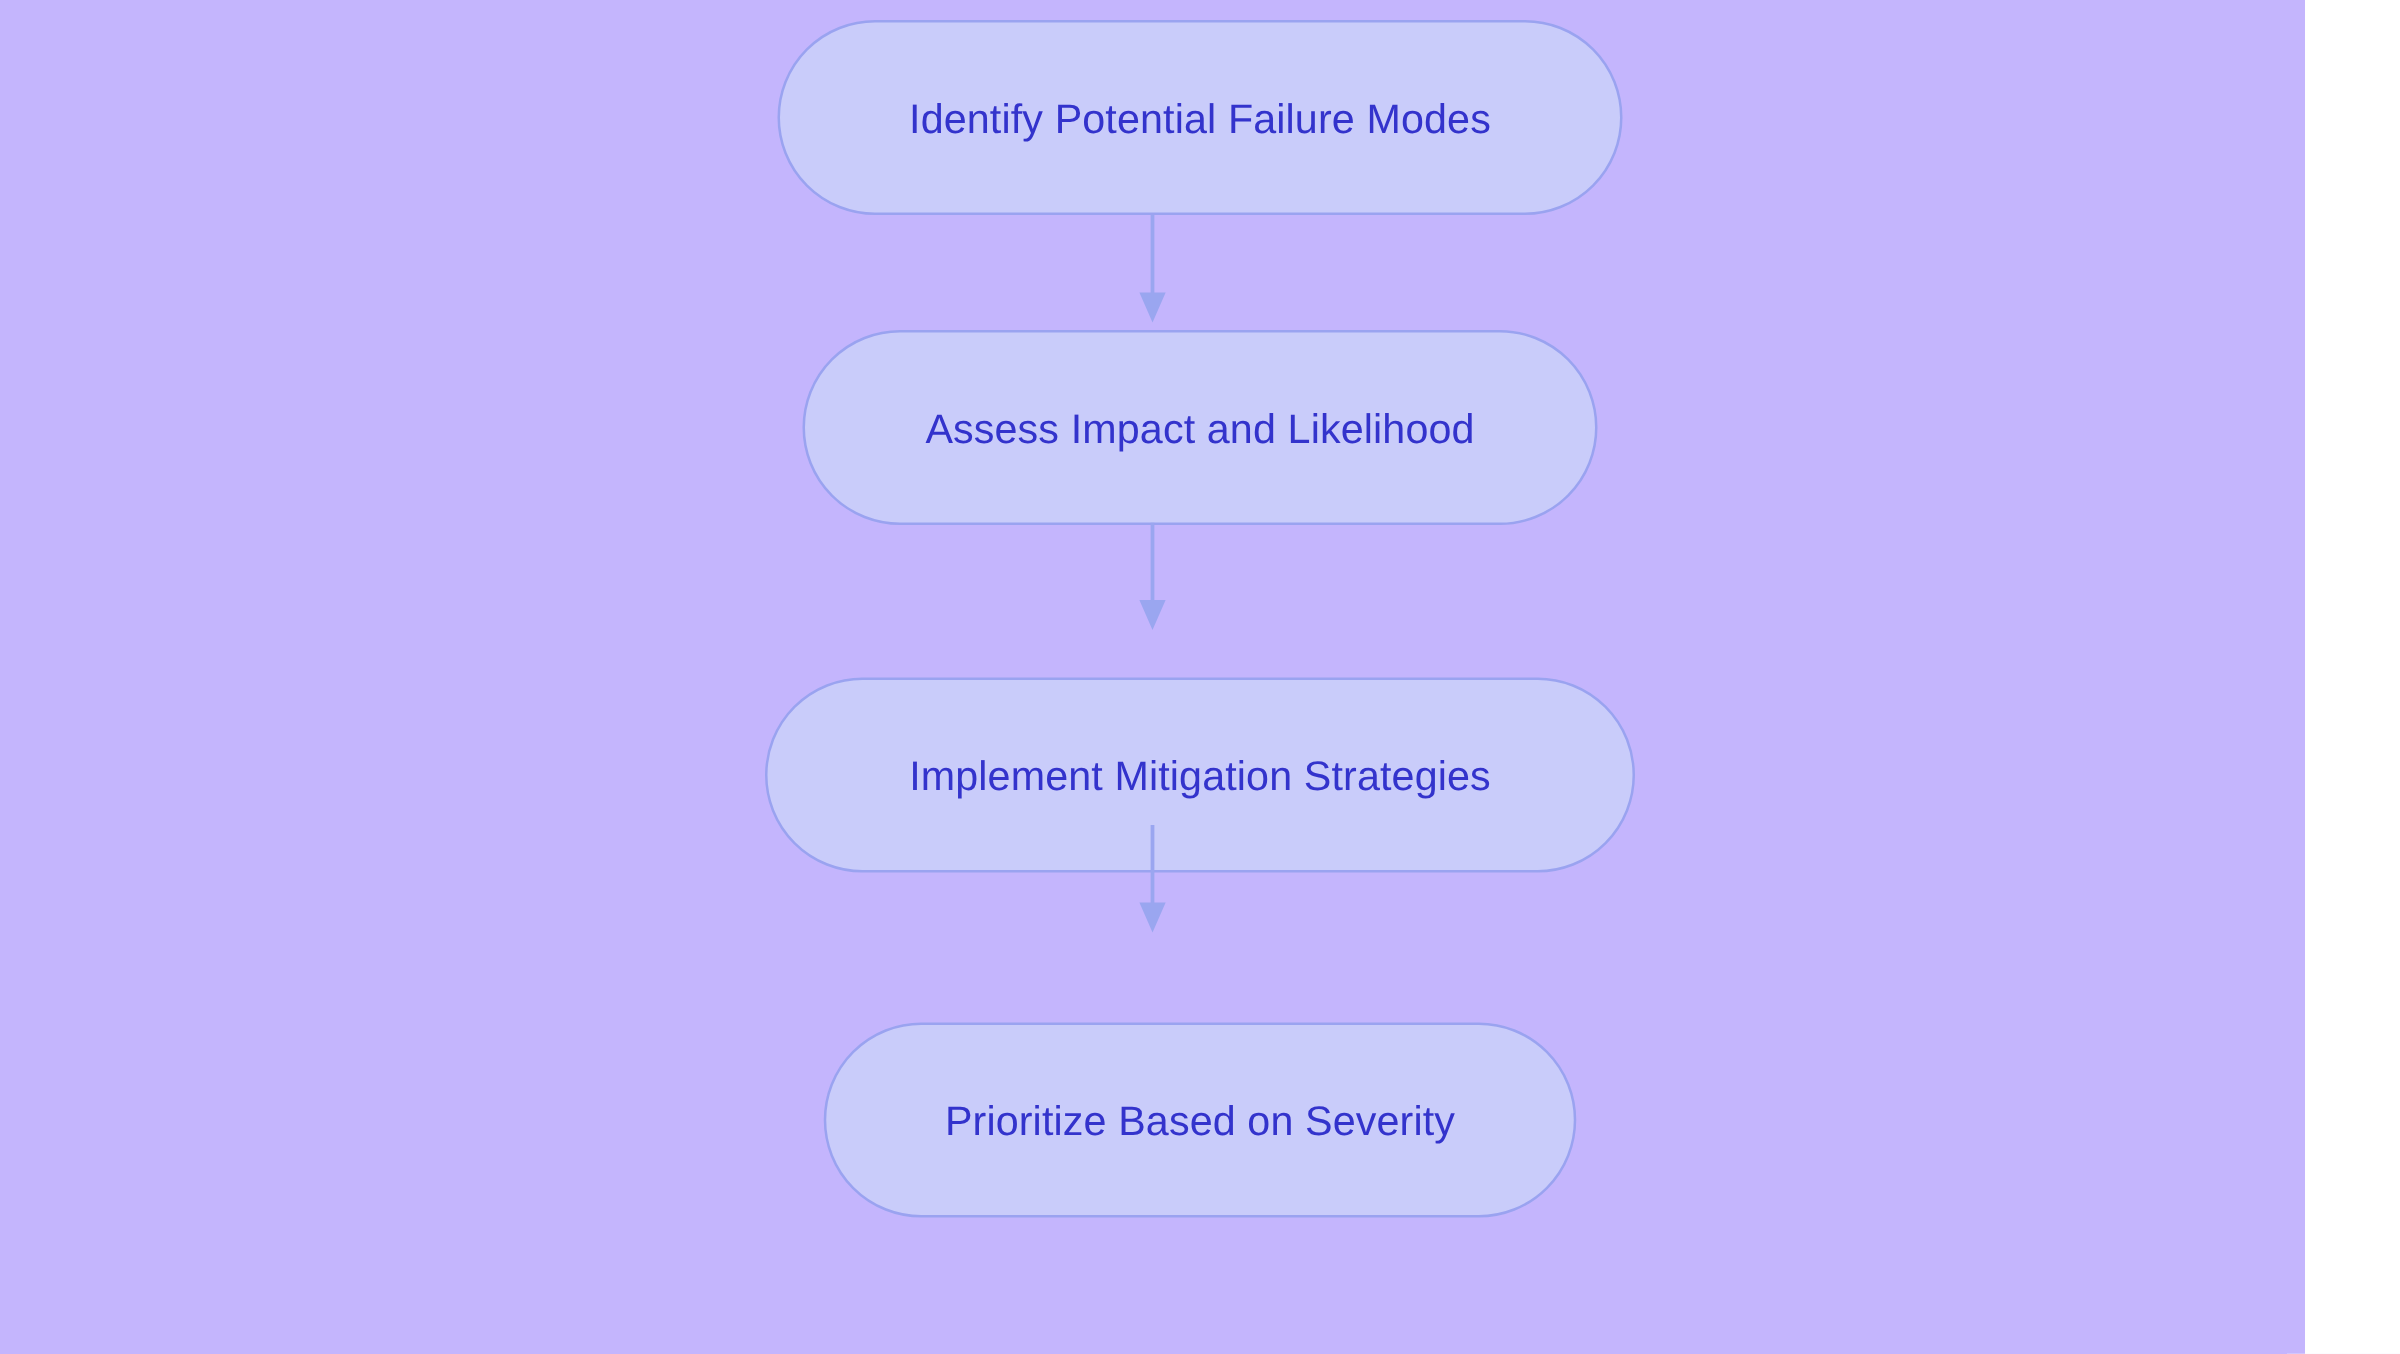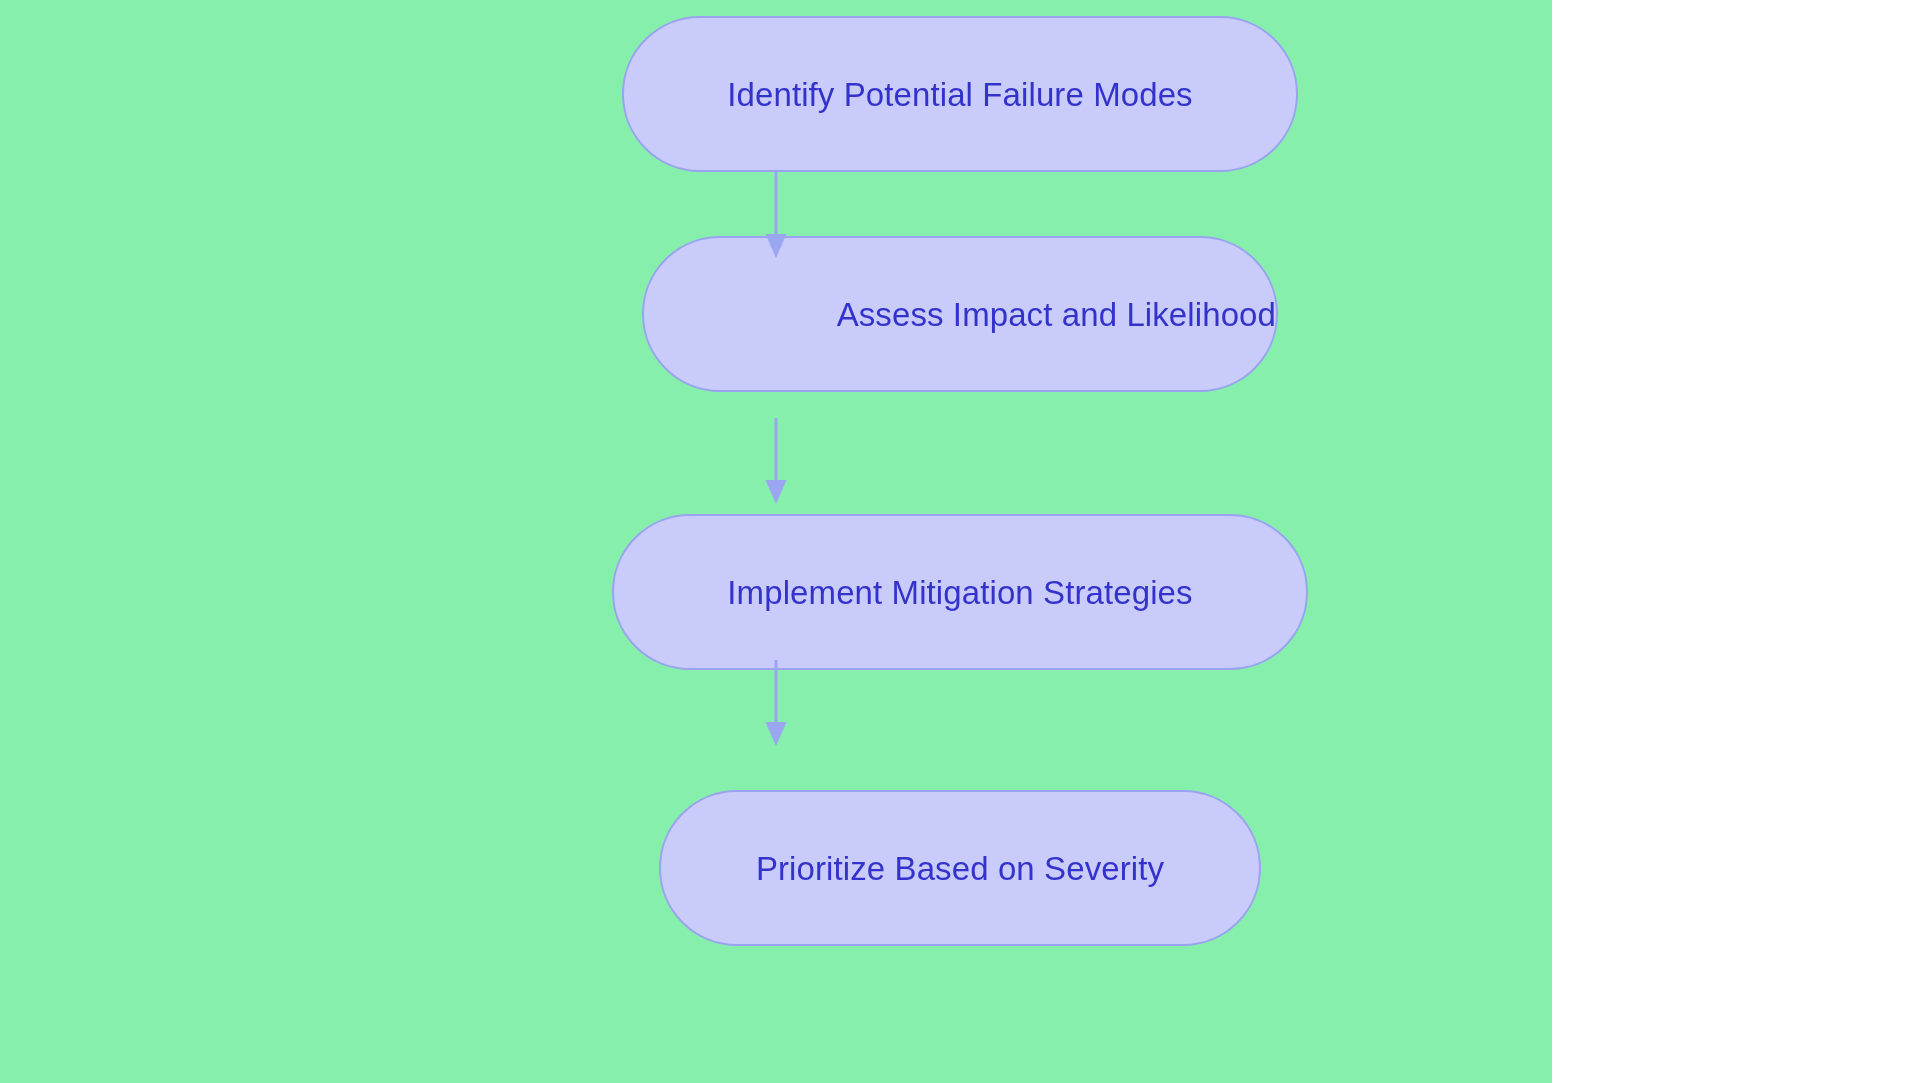--- a/index.html
+++ b/index.html
@@ -10,23 +10,23 @@
   }
   body {
     width: 1920px;
     height: 1083px;
     font-family: "Liberation Sans", "DejaVu Sans", sans-serif;
     overflow: hidden;
   }
 
   .diagram-canvas {
     position: relative;
-    width: 1552px;
+    width: 1844px;
     height: 1083px;
-    background: #86efac;
+    background: #c4b5fd;
   }
 
   .flow-column {
     position: absolute;
     left: 0;
     top: 0;
     width: 1920px;
     height: 1083px;
     display: flex;
     flex-direction: column;
@@ -52,21 +52,21 @@
 
   .node-label {
     color: #3333cc;
     font-size: 33px;
     line-height: 1;
     white-space: nowrap;
   }
 
   
   .node-1 { width: 676px; height: 156px; margin-top: 16px; }
-  .node-2 { width: 636px; height: 156px; margin-top: 64px; justify-content: flex-end; }
+  .node-2 { width: 636px; height: 156px; margin-top: 92px; }
   .node-3 { width: 602px; height: 156px; margin-top: 120px; }
   .node-4 { width: 696px; height: 156px; margin-top: 122px; }
 
   .connector {
     position: absolute;
     left: 50%;
     transform: translateX(-50%);
     pointer-events: none;
   }
 

